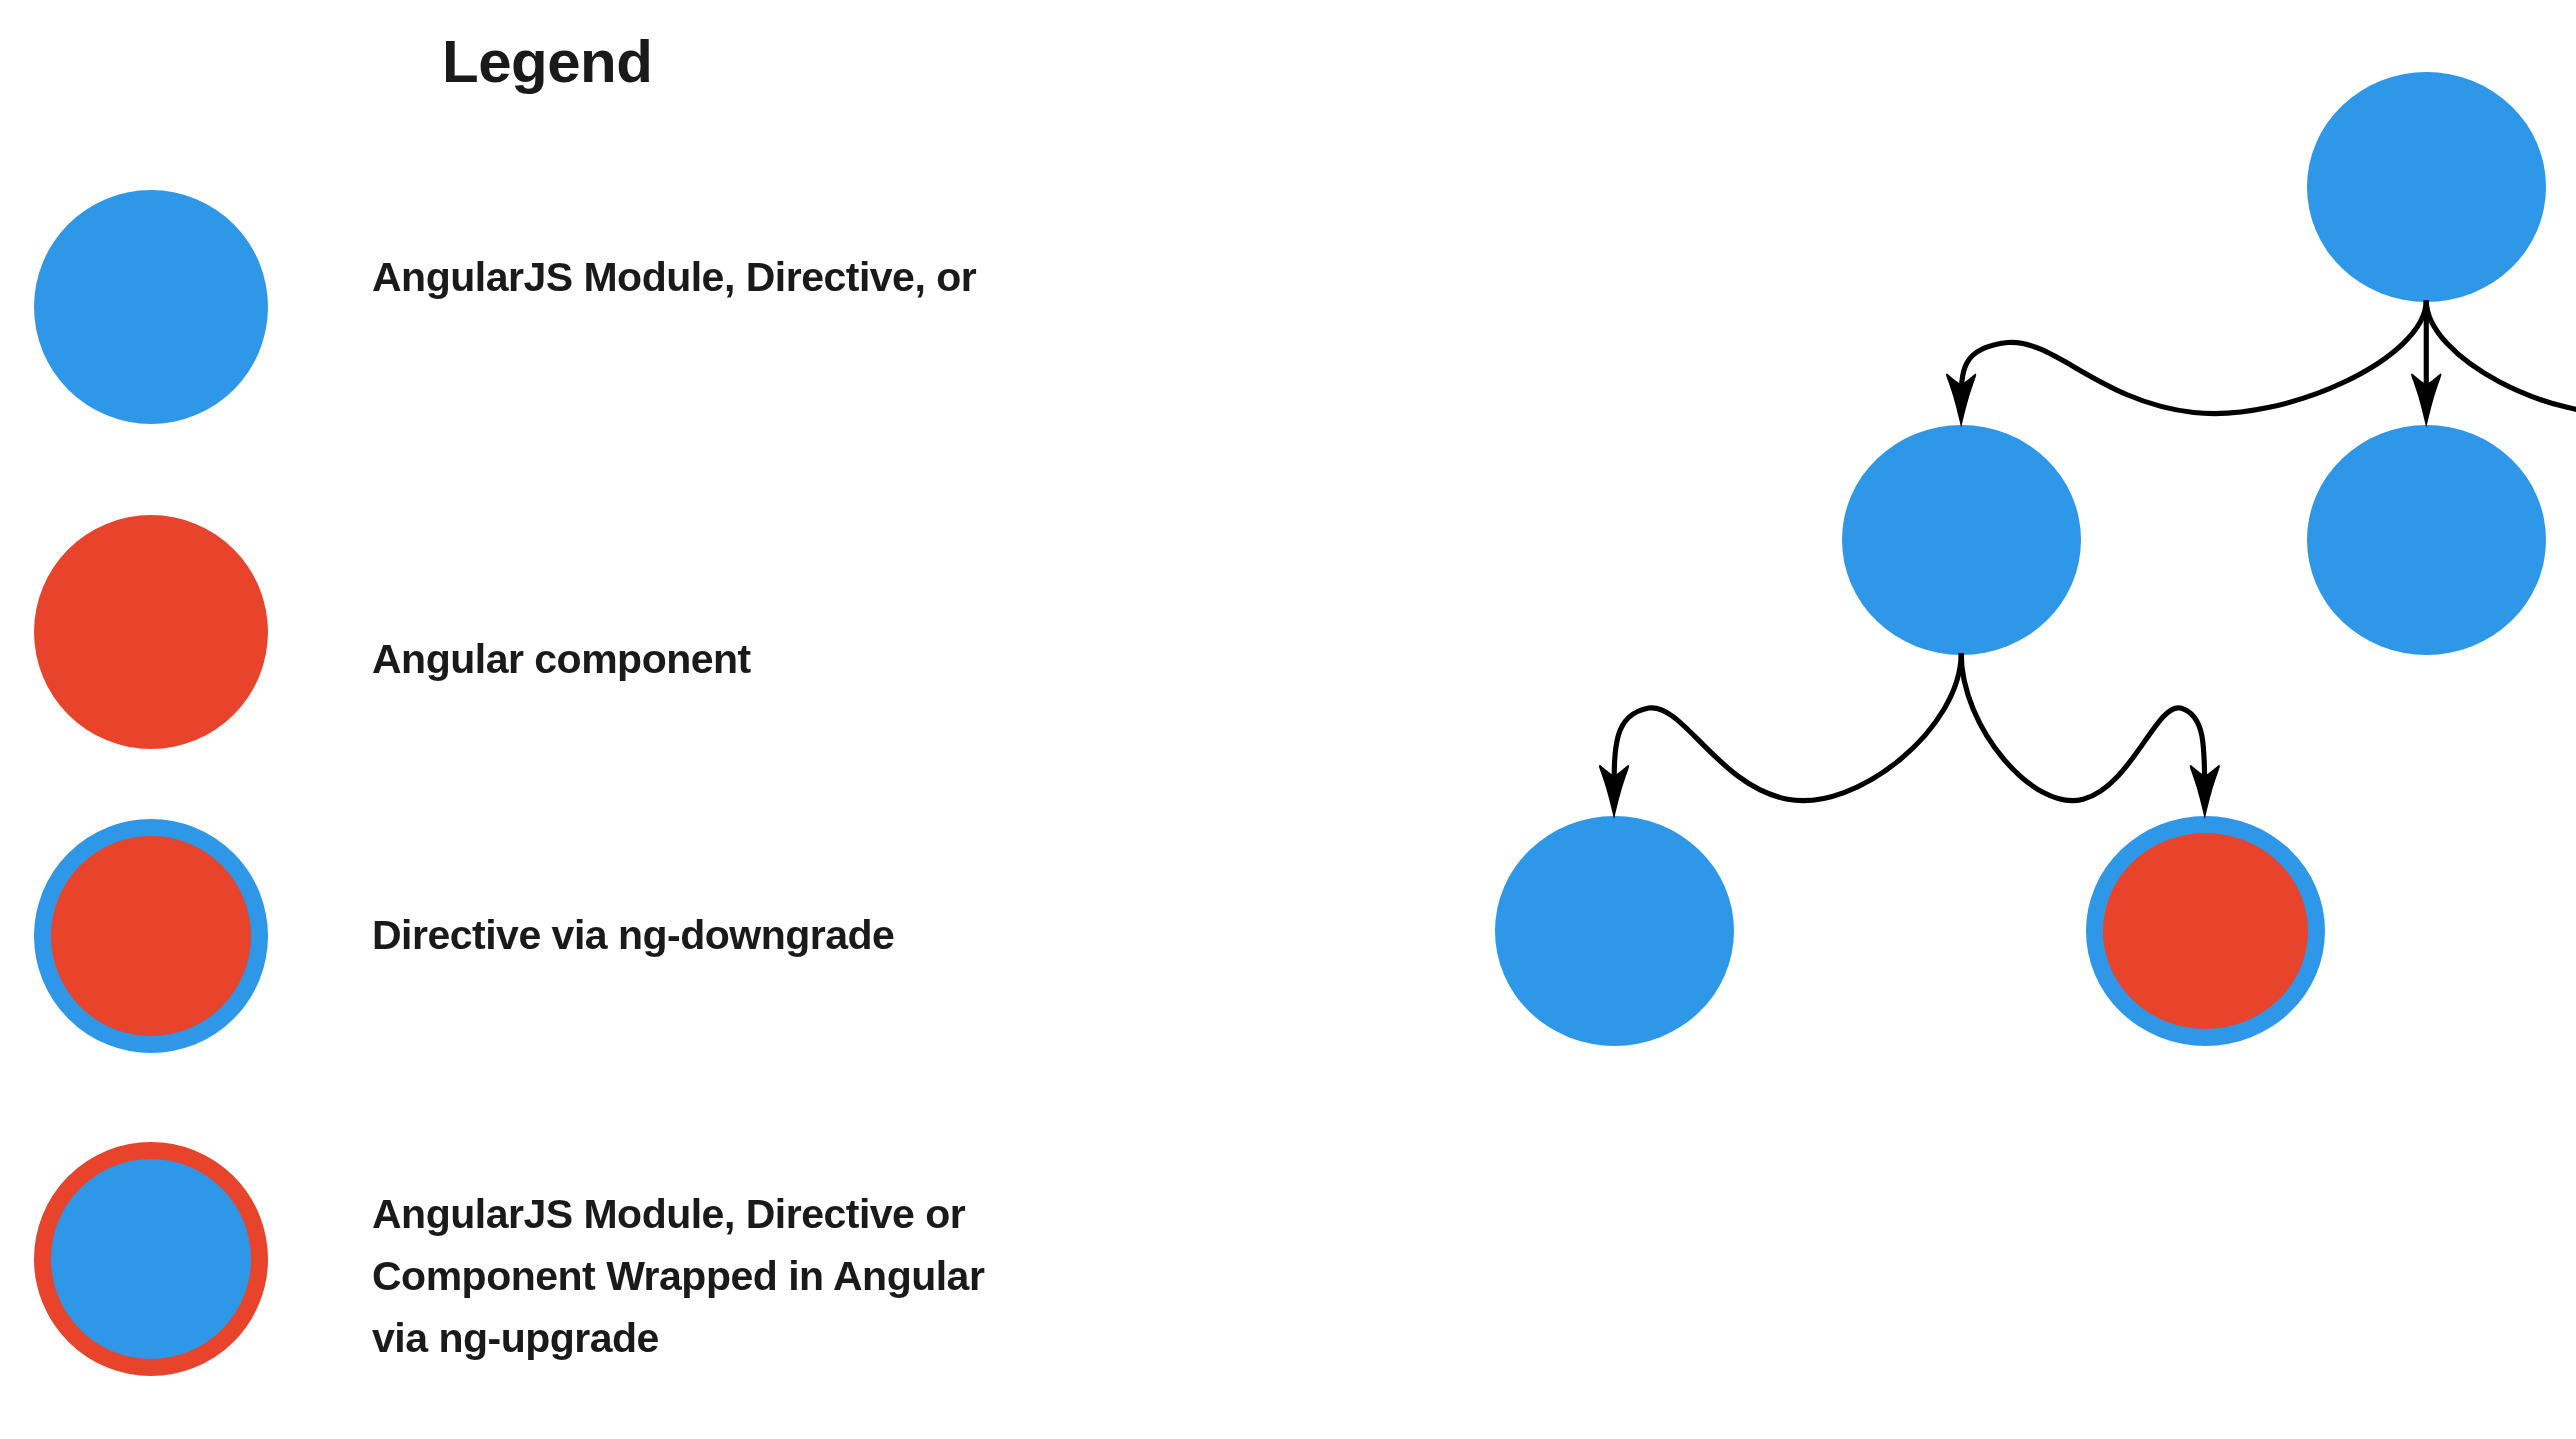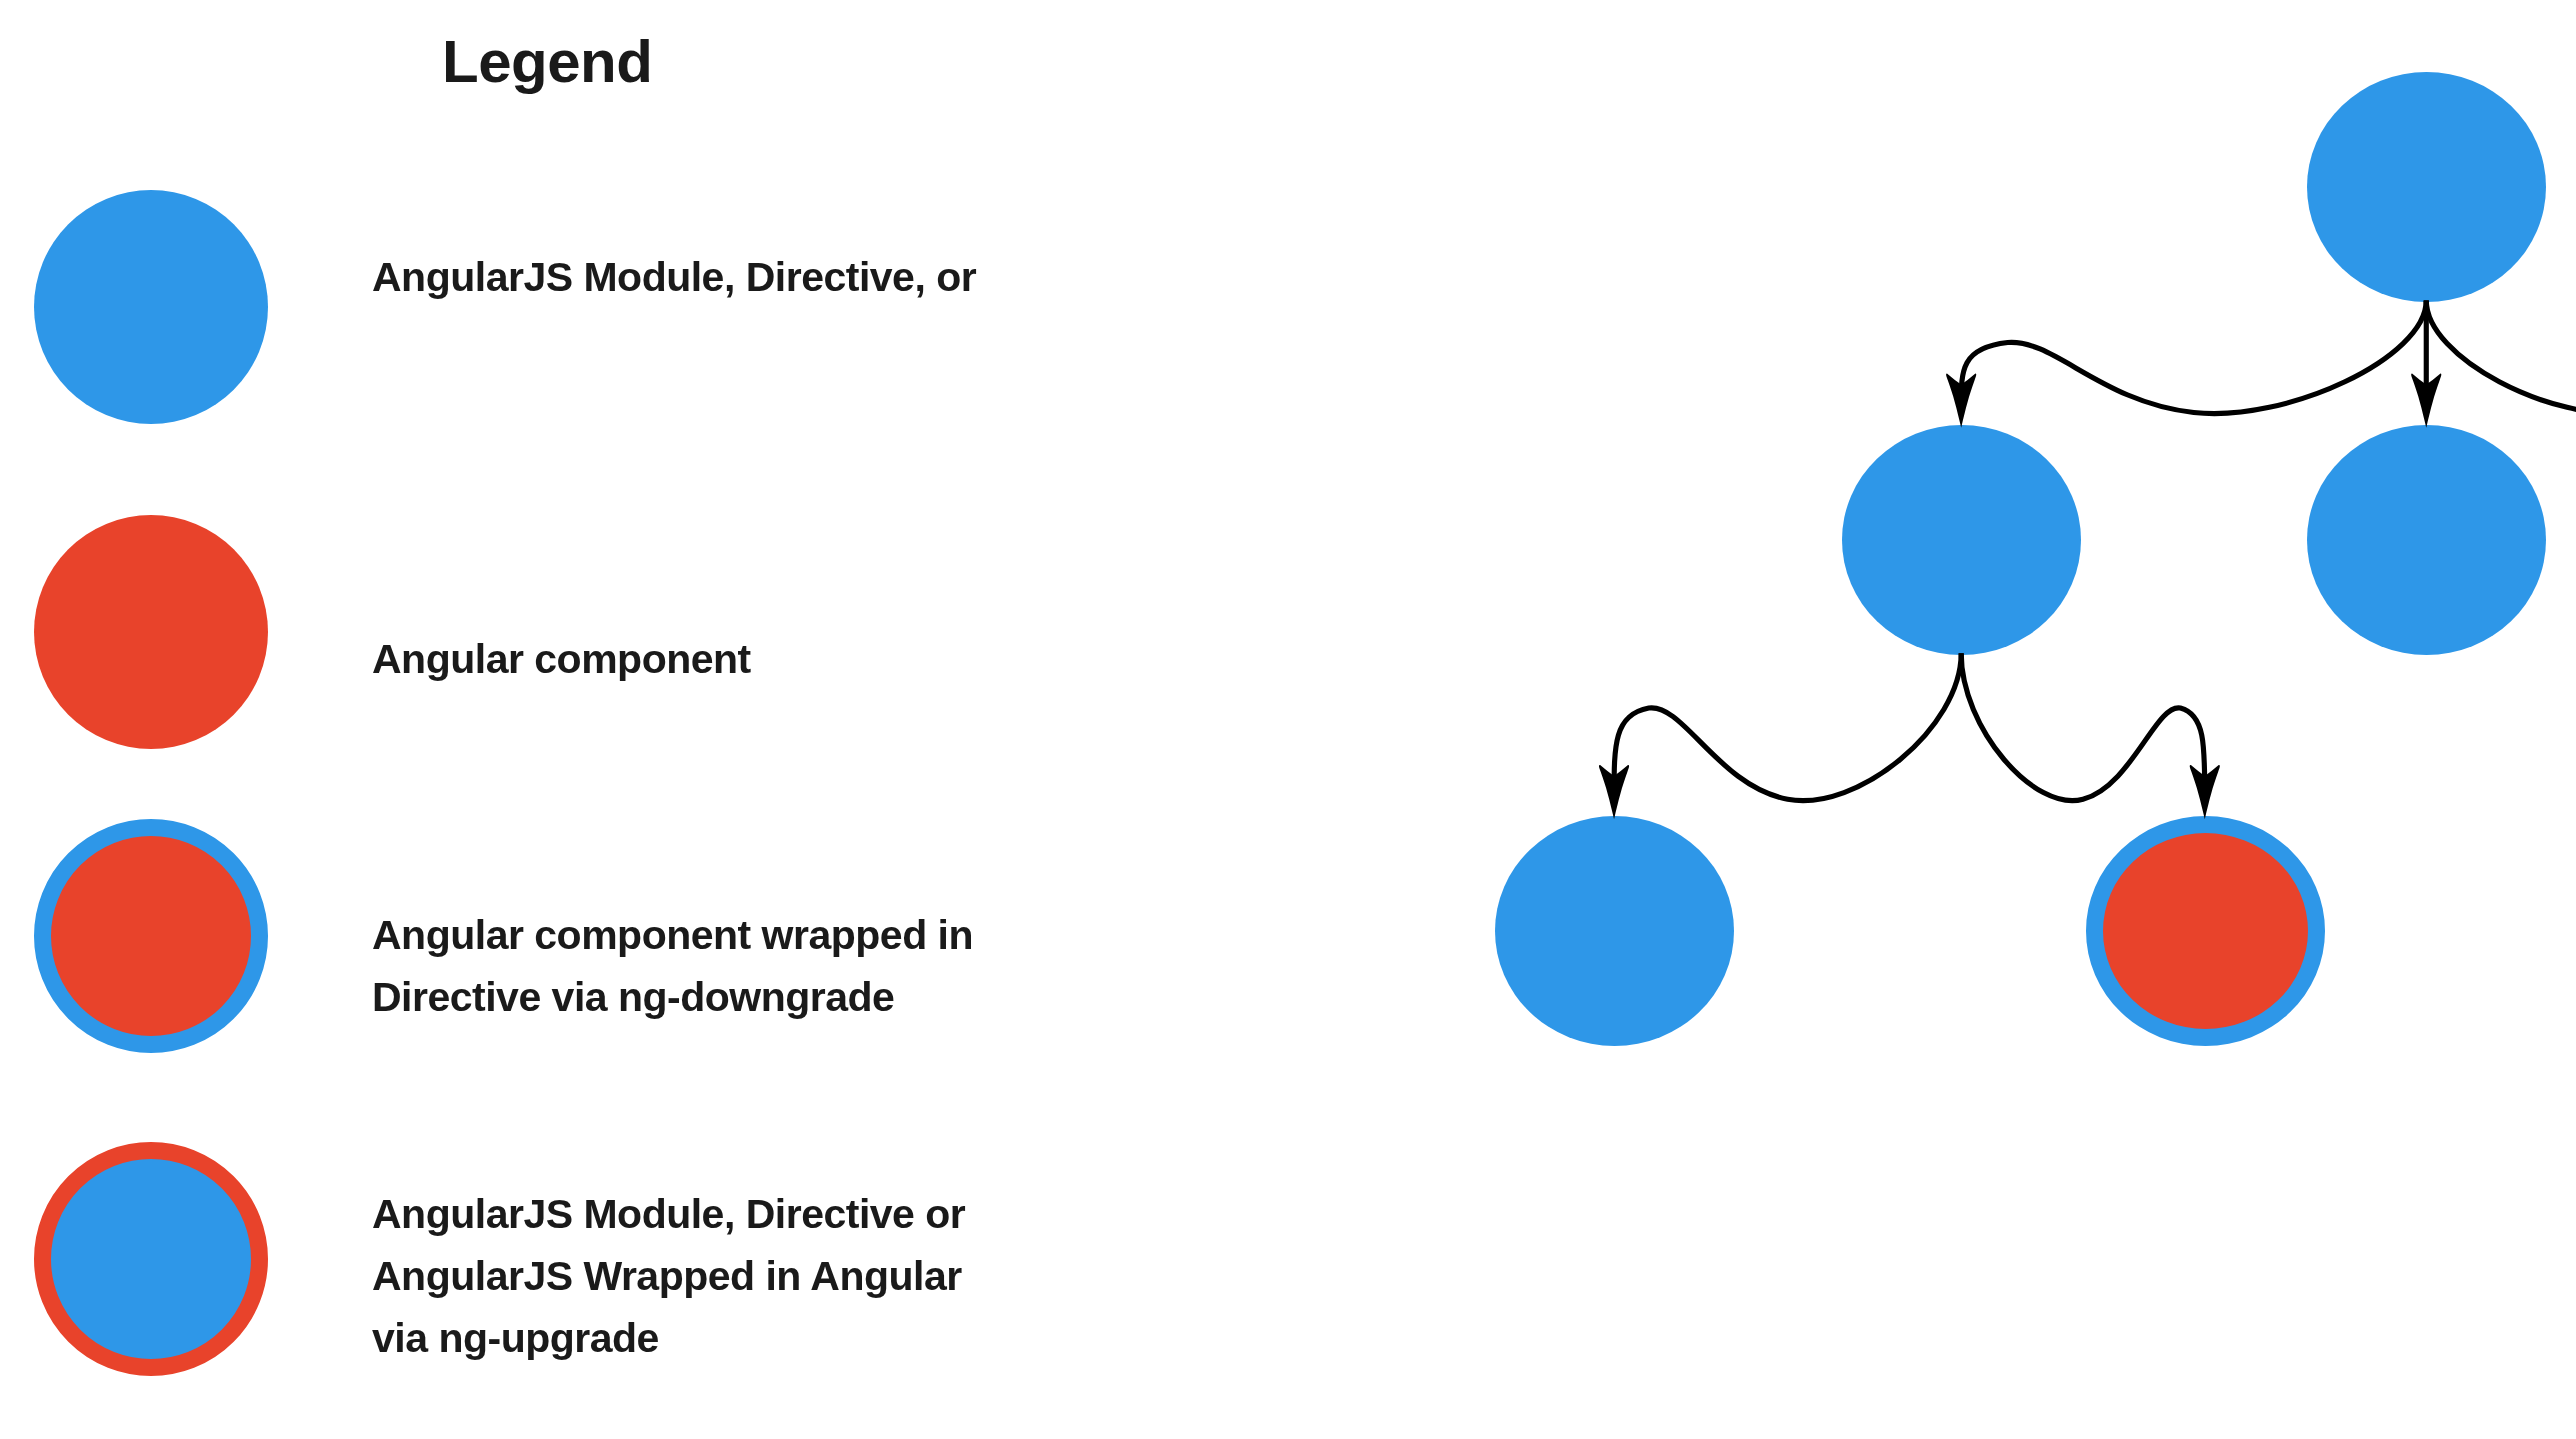--- a/index.html
+++ b/index.html
@@ -74,27 +74,26 @@
       <div class="circle type-angularjs" style="left: 34px; top: 190px;"></div>
       <div class="legend-label" style="left: 372px; top: 246px;">
         <div>AngularJS Module, Directive, or</div>
       </div>
       <div class="circle type-angular" style="left: 34px; top: 515px;"></div>
       <div class="legend-label" style="left: 372px; top: 628px;">
         <div>Angular component</div>
       </div>
       <div class="circle type-angular-in-angularjs" style="left: 34px; top: 819px;"></div>
       <div class="legend-label" style="left: 372px; top: 904px;">
-        <div>Angular component wrapped in</div>
         <div>Directive via ng-downgrade</div>
       </div>
       <div class="circle type-angularjs-in-angular" style="left: 34px; top: 1142px;"></div>
       <div class="legend-label" style="left: 372px; top: 1175px; margin-top: 8px;">
         <div>AngularJS Module, Directive or</div>
-        <div>AngularJS Wrapped in Angular</div>
+        <div>Component Wrapped in Angular</div>
         <div>via ng-upgrade</div>
       </div>
     </div>
   <div id="tree-nodes">
       <div class="tree-node type-angularjs" style="left: 2307px; top: 72px;"></div>
       <div class="tree-node type-angularjs" style="left: 1842px; top: 425px;"></div>
       <div class="tree-node type-angularjs" style="left: 2307px; top: 425px;"></div>
       <div class="tree-node type-angularjs" style="left: 1495px; top: 816px;"></div>
       <div class="tree-node type-angular-in-angularjs" style="left: 2086px; top: 816px;"></div>
     </div>

